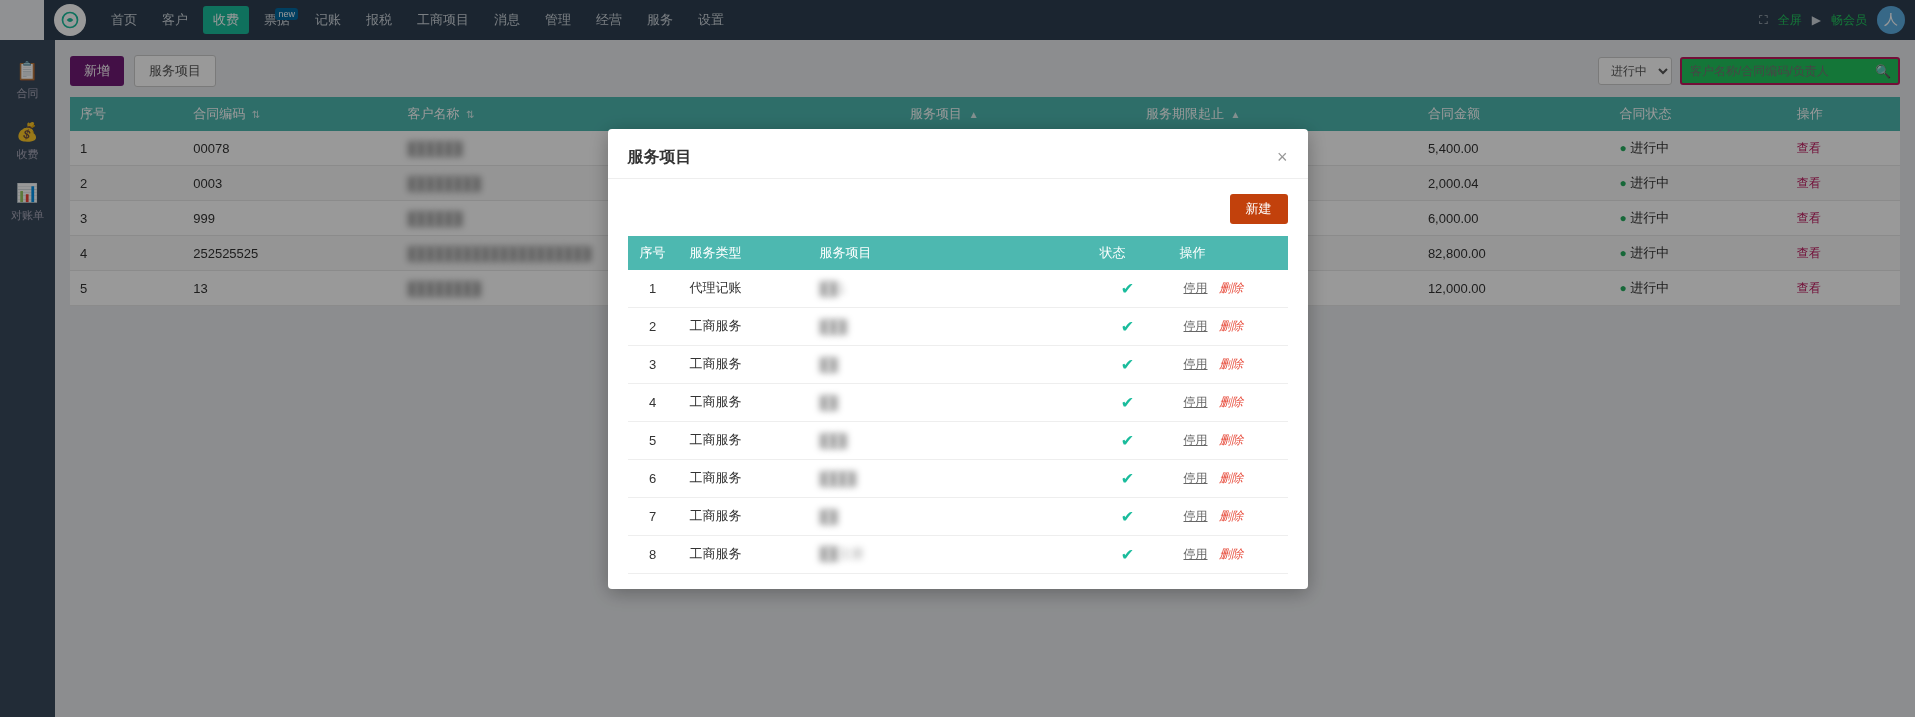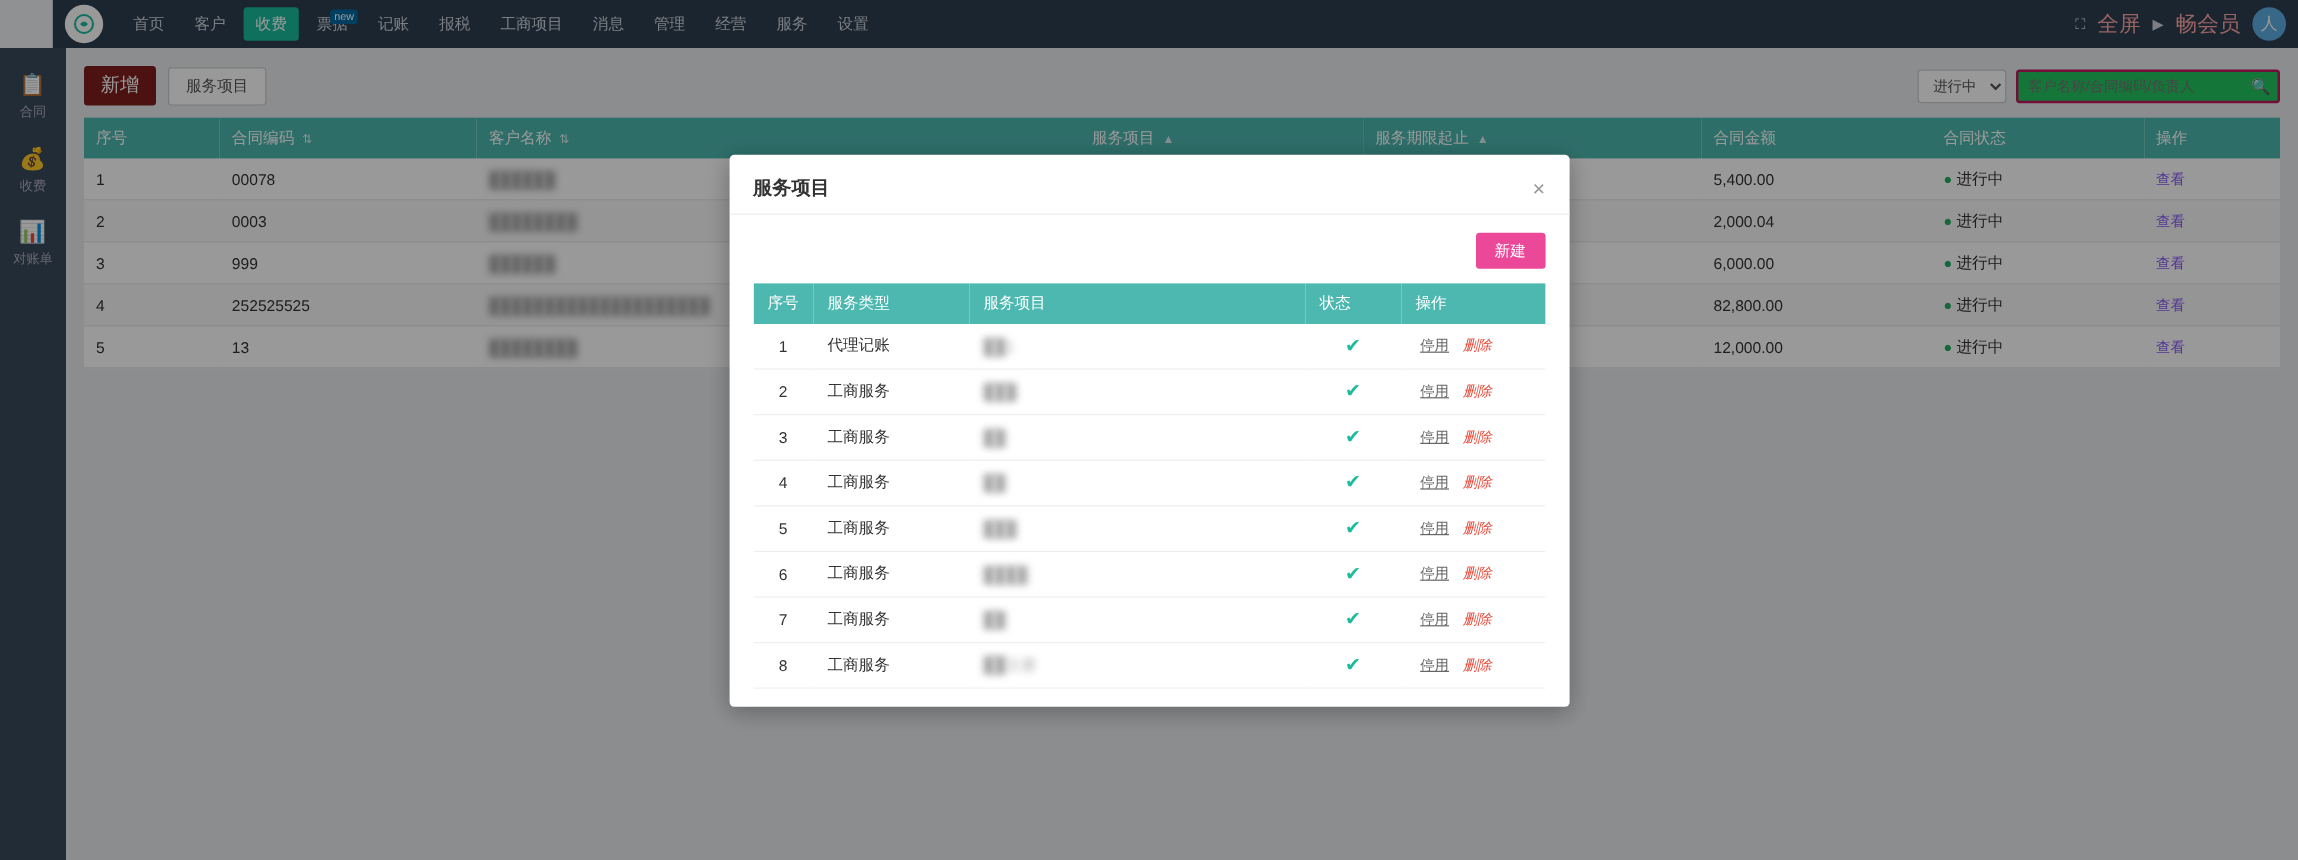--- a/index.html
+++ b/index.html
@@ -27,21 +27,21 @@
       background: #0369a1; color: #fff; font-size: 9px;
       padding: 1px 3px; border-radius: 3px; position: absolute; top: 2px; right: 2px;
     }
     .top-nav-right {
       display: flex; align-items: center; gap: 10px; color: #cdd4db; font-size: 12px;
     }
     .top-nav-right .avatar {
       width: 28px; height: 28px; border-radius: 50%; background: #5dade2;
       display: flex; align-items: center; justify-content: center; color: #fff; font-size: 14px; cursor: pointer;
     }
-    .top-nav-right .btn-link { cursor: pointer; color: #fca5a5; font-size: 18px; }
+    .top-nav-right .btn-link { cursor: pointer; color: #22c55e; font-size: 12px; }
 
     
     .layout { display: flex; margin-top: 40px; height: calc(100vh - 40px); }
 
     
     .sidebar {
       width: 55px; background: #3a4a5c; display: flex; flex-direction: column;
       align-items: center; padding-top: 10px; flex-shrink: 0;
     }
     .sidebar-item {
@@ -52,22 +52,22 @@
     .sidebar-item .si-icon { font-size: 18px; }
 
     
     .main { flex: 1; overflow: auto; padding: 15px; background: #eaecef; }
 
     
     .table-toolbar {
       display: flex; align-items: center; gap: 10px; margin-bottom: 10px;
     }
     .btn-new {
-      background: #7f1d1d; color: #fff; border: none; padding: 6px 14px;
-      border-radius: 3px; cursor: pointer; font-size: 16px;
+      background: #701a75; color: #fff; border: none; padding: 6px 14px;
+      border-radius: 3px; cursor: pointer; font-size: 13px;
     }
     .btn-service { background: #fff; color: #555; border: 1px solid #ccc; padding: 6px 14px; border-radius: 3px; cursor: pointer; font-size: 13px; }
     .filter-right { margin-left: auto; display: flex; align-items: center; gap: 8px; }
     .filter-select {
       border: 1px solid #ccc; border-radius: 3px; padding: 5px 8px; background: #fff; font-size: 12px; color: #555;
     }
     .search-input {
       border: 2px solid #be185d; border-radius: 3px; padding: 5px 30px 5px 8px;
       font-size: 12px; width: 220px; background: #22c55e;
     }
@@ -76,41 +76,41 @@
 
     .data-table { width: 100%; border-collapse: collapse; background: #fff; }
     .data-table th {
       background: #4db8b0; color: #fff; padding: 8px 10px; text-align: left; font-weight: normal; font-size: 13px;
       white-space: nowrap;
     }
     .data-table th .sort-icon { font-size: 10px; margin-left: 3px; opacity: 0.8; }
     .data-table td { padding: 8px 10px; border-bottom: 1px solid #e8e8e8; font-size: 13px; }
     .data-table tr:nth-child(even) td { background: #f9f9f9; }
     .status-badge { color: #27ae60; font-size: 12px; }
-    .action-link { color: #8b5cf6; cursor: pointer; font-size: 12px; }
+    .action-link { color: #be185d; cursor: pointer; font-size: 12px; }
     .blurred { color: transparent; text-shadow: 0 0 6px #aaa; user-select: none; }
 
     
     .overlay {
       position: fixed; top: 0; left: 0; right: 0; bottom: 0;
       background: rgba(0,0,0,0.4); z-index: 200; display: flex; align-items: center; justify-content: center;
     }
     .modal {
       background: #fff; border-radius: 4px; width: 700px; max-height: 520px;
       display: flex; flex-direction: column; position: relative; box-shadow: 0 4px 20px rgba(0,0,0,0.3);
     }
     .modal-header {
       display: flex; align-items: center; justify-content: space-between;
       padding: 18px 20px 10px 20px; border-bottom: 1px solid #eee;
     }
     .modal-title { font-size: 16px; font-weight: bold; color: #333; }
     .modal-close { cursor: pointer; color: #999; font-size: 18px; line-height: 1; }
     .modal-body { padding: 15px 20px; overflow: auto; flex: 1; }
     .modal-toolbar { display: flex; justify-content: flex-end; margin-bottom: 12px; }
-    .btn-new-modal { background: #ec4899; color: #fff; border: none; padding: 6px 16px; border-radius: 3px; cursor: pointer; font-size: 13px; }
+    .btn-new-modal { background: #c2410c; color: #fff; border: none; padding: 6px 16px; border-radius: 3px; cursor: pointer; font-size: 13px; }
 
     .modal-table { width: 100%; border-collapse: collapse; }
     .modal-table th { background: #4db8b0; color: #fff; padding: 8px 12px; text-align: left; font-weight: normal; font-size: 13px; }
     .modal-table td { padding: 8px 12px; border-bottom: 1px solid #eee; font-size: 13px; }
     .check-icon { color: #1abc9c; font-size: 16px; }
     .btn-stop { color: #666; background: none; border: none; cursor: pointer; font-size: 12px; padding: 2px 4px; text-decoration: underline; }
     .btn-delete { color: #e74c3c; background: none; border: none; cursor: pointer; font-size: 12px; padding: 2px 4px; font-style: italic; }
 
     .scroll-area { overflow-y: auto; max-height: 340px; }
     .scroll-area::-webkit-scrollbar { width: 8px; }

